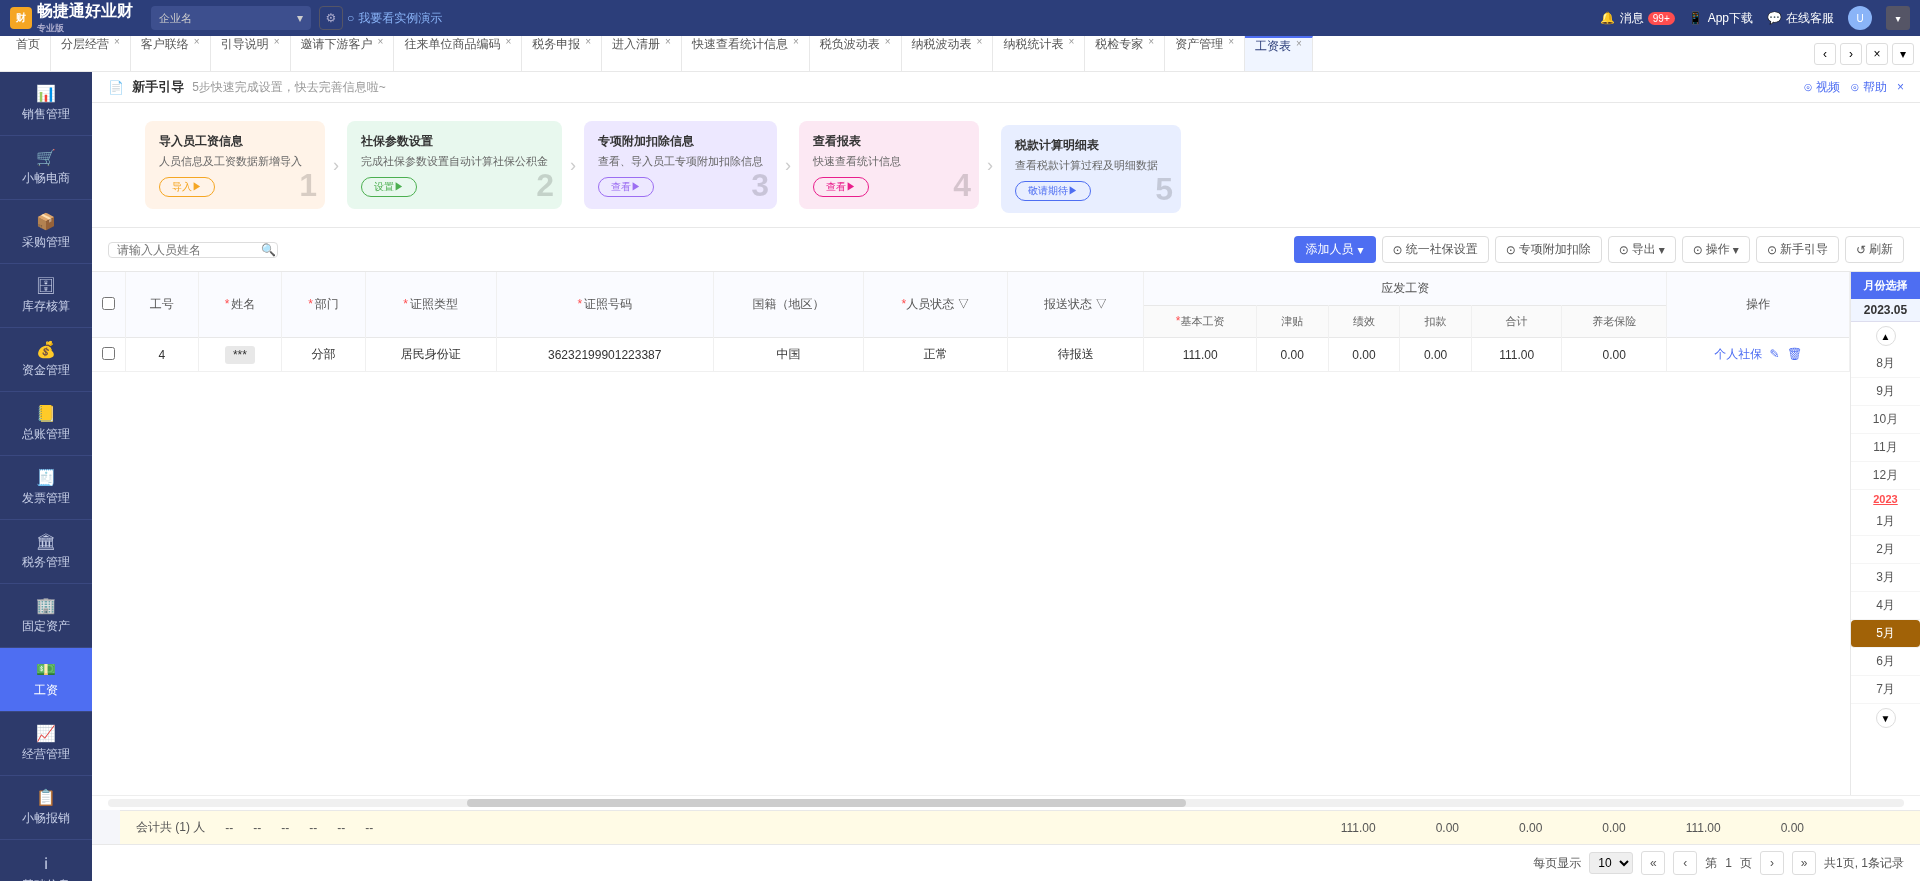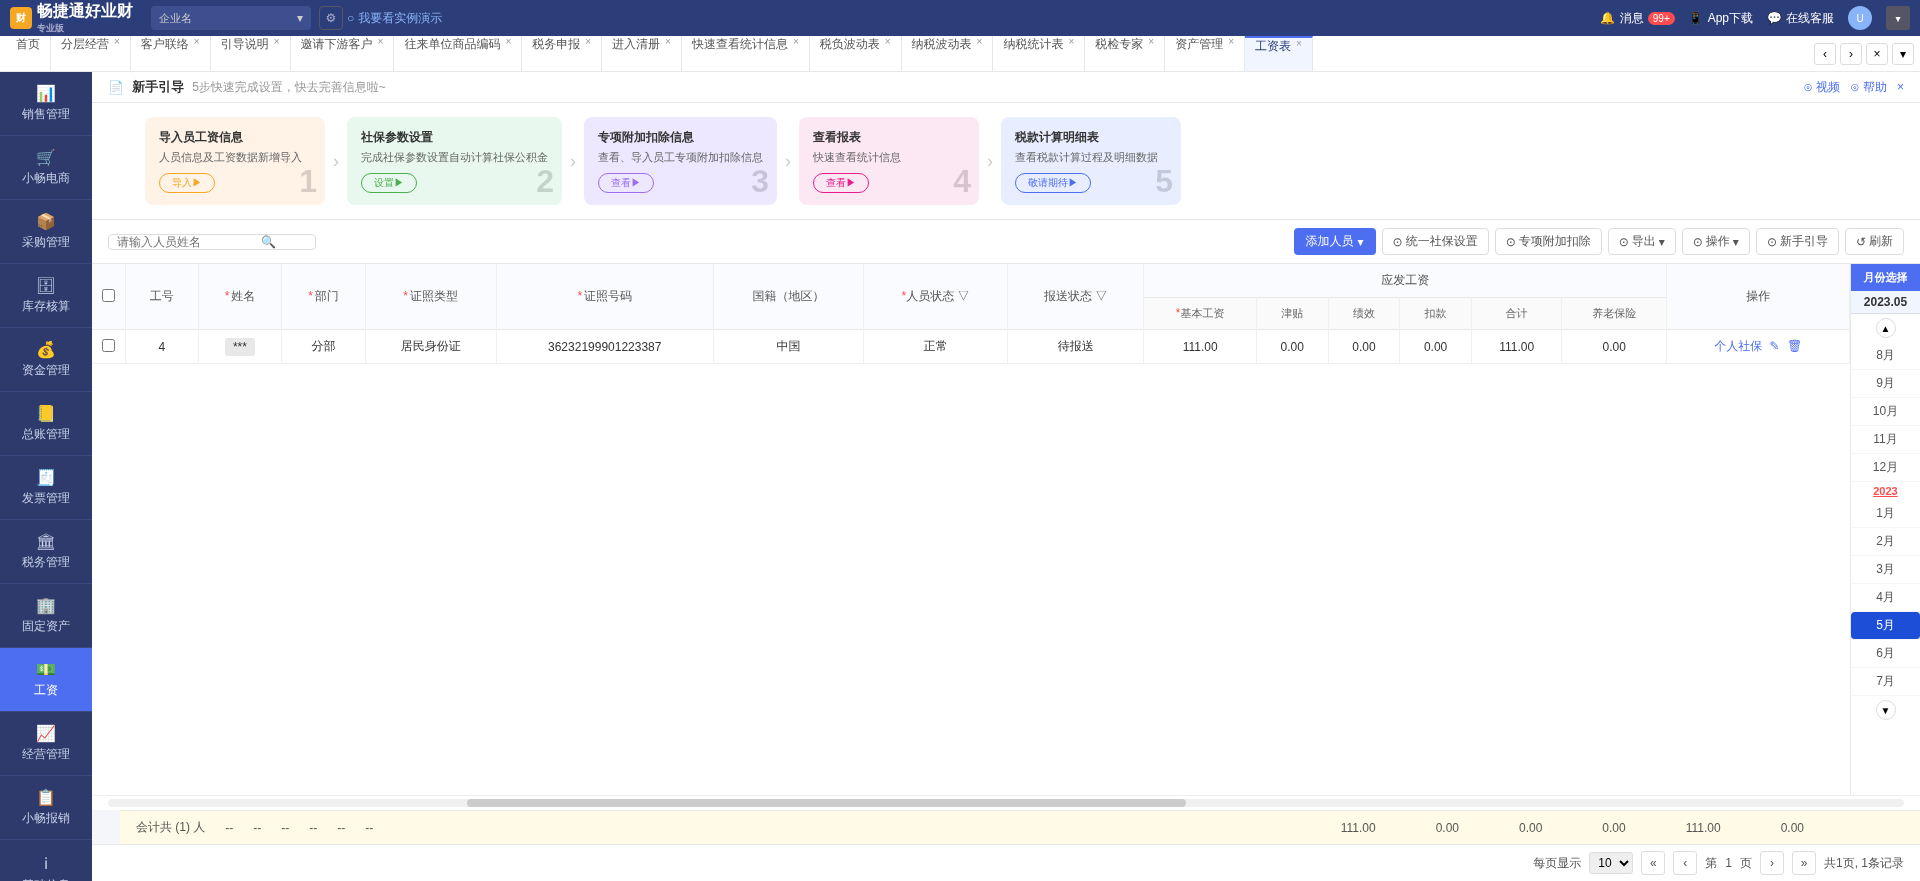--- a/index.html
+++ b/index.html
@@ -138,21 +138,21 @@
     .step-card {
       border-radius: 8px;
       padding: 12px 14px;
       min-width: 180px;
       position: relative;
     }
     .step-card-1 { background: #fff3e8; margin-left: 37px; }
     .step-card-2 { background: #e8f8ee; }
     .step-card-3 { background: #ede8ff; }
     .step-card-4 { background: #fce8f3; }
-    .step-card-5 { background: #e8eeff; }
+    .step-card-5 { background: #e8eeff; margin-top: 8px; }
     .step-num {
       font-size: 32px; font-weight: bold; opacity: 0.15;
       position: absolute; bottom: 5px; right: 8px;
     }
     .step-title { font-size: 12px; font-weight: bold; color: #333; margin-bottom: 4px; }
     .step-desc { font-size: 11px; color: #666; line-height: 1.4; margin-bottom: 8px; }
     .step-btn {
       border-radius: 12px; padding: 2px 12px; font-size: 10px; cursor: pointer; border: 1px solid;
       display: inline-block;
     }
@@ -169,21 +169,21 @@
     .toolbar {
       background: white;
       padding: 8px 16px;
       display: flex; align-items: center; gap: 8px;
       border-bottom: 1px solid #e8e8e8;
       flex-shrink: 0;
     }
     .search-input {
       border: 1px solid #ddd; border-radius: 4px;
       padding: 0 8px; display: flex; align-items: center; gap: 4px;
-      width: 208px;
+      width: 170px;
     }
     .search-input input {
       border: none; outline: none; font-size: 12px; width: 140px; color: #999;
     }
     .btn-primary {
       background: #4e6ef2; color: white; border: none;
       border-radius: 4px; padding: 5px 12px; cursor: pointer; font-size: 12px;
       display: flex; align-items: center; gap: 4px;
     }
     .btn-default {
@@ -264,21 +264,21 @@
     }
     .month-nav-btn {
       width: 20px; height: 20px; border: 1px solid #ddd; border-radius: 50%;
       display: flex; align-items: center; justify-content: center;
       cursor: pointer; font-size: 10px; background: white;
     }
     .month-item {
       text-align: center; padding: 5px 4px; cursor: pointer;
       font-size: 12px; color: #555; border-bottom: 1px solid #f5f5f5;
     }
-    .month-item.active { background: #1d4ed8; color: white; border-radius: 4px; }
+    .month-item.active { background: #a16207; color: white; border-radius: 4px; }
     .year-label {
       text-align: center; font-size: 11px; color: #999; padding: 3px;
     }
 
     
     .hscrollbar-wrap {
       background: white; padding: 3px 16px; border-top: 1px solid #eee;
       flex-shrink: 0;
     }
     .hscrollbar {

